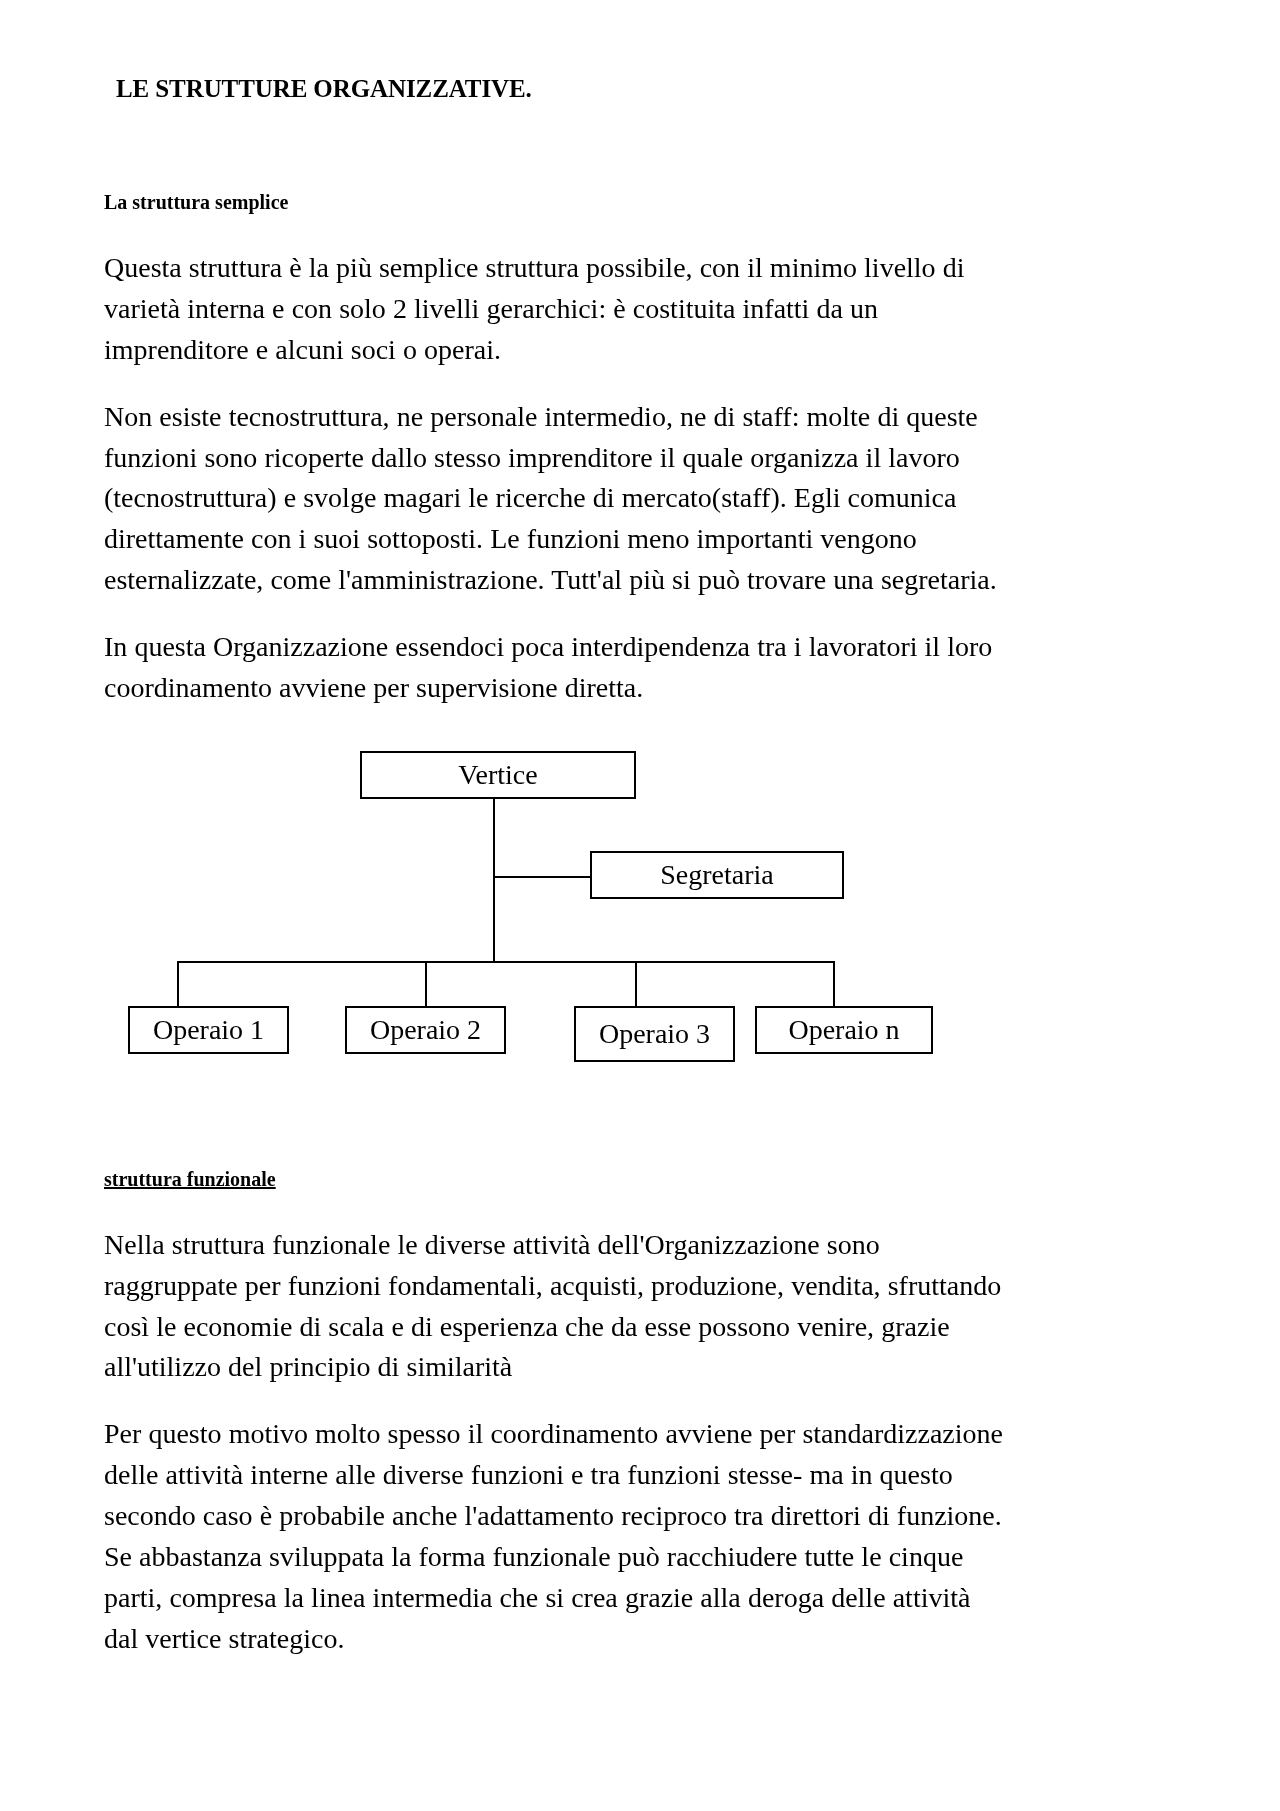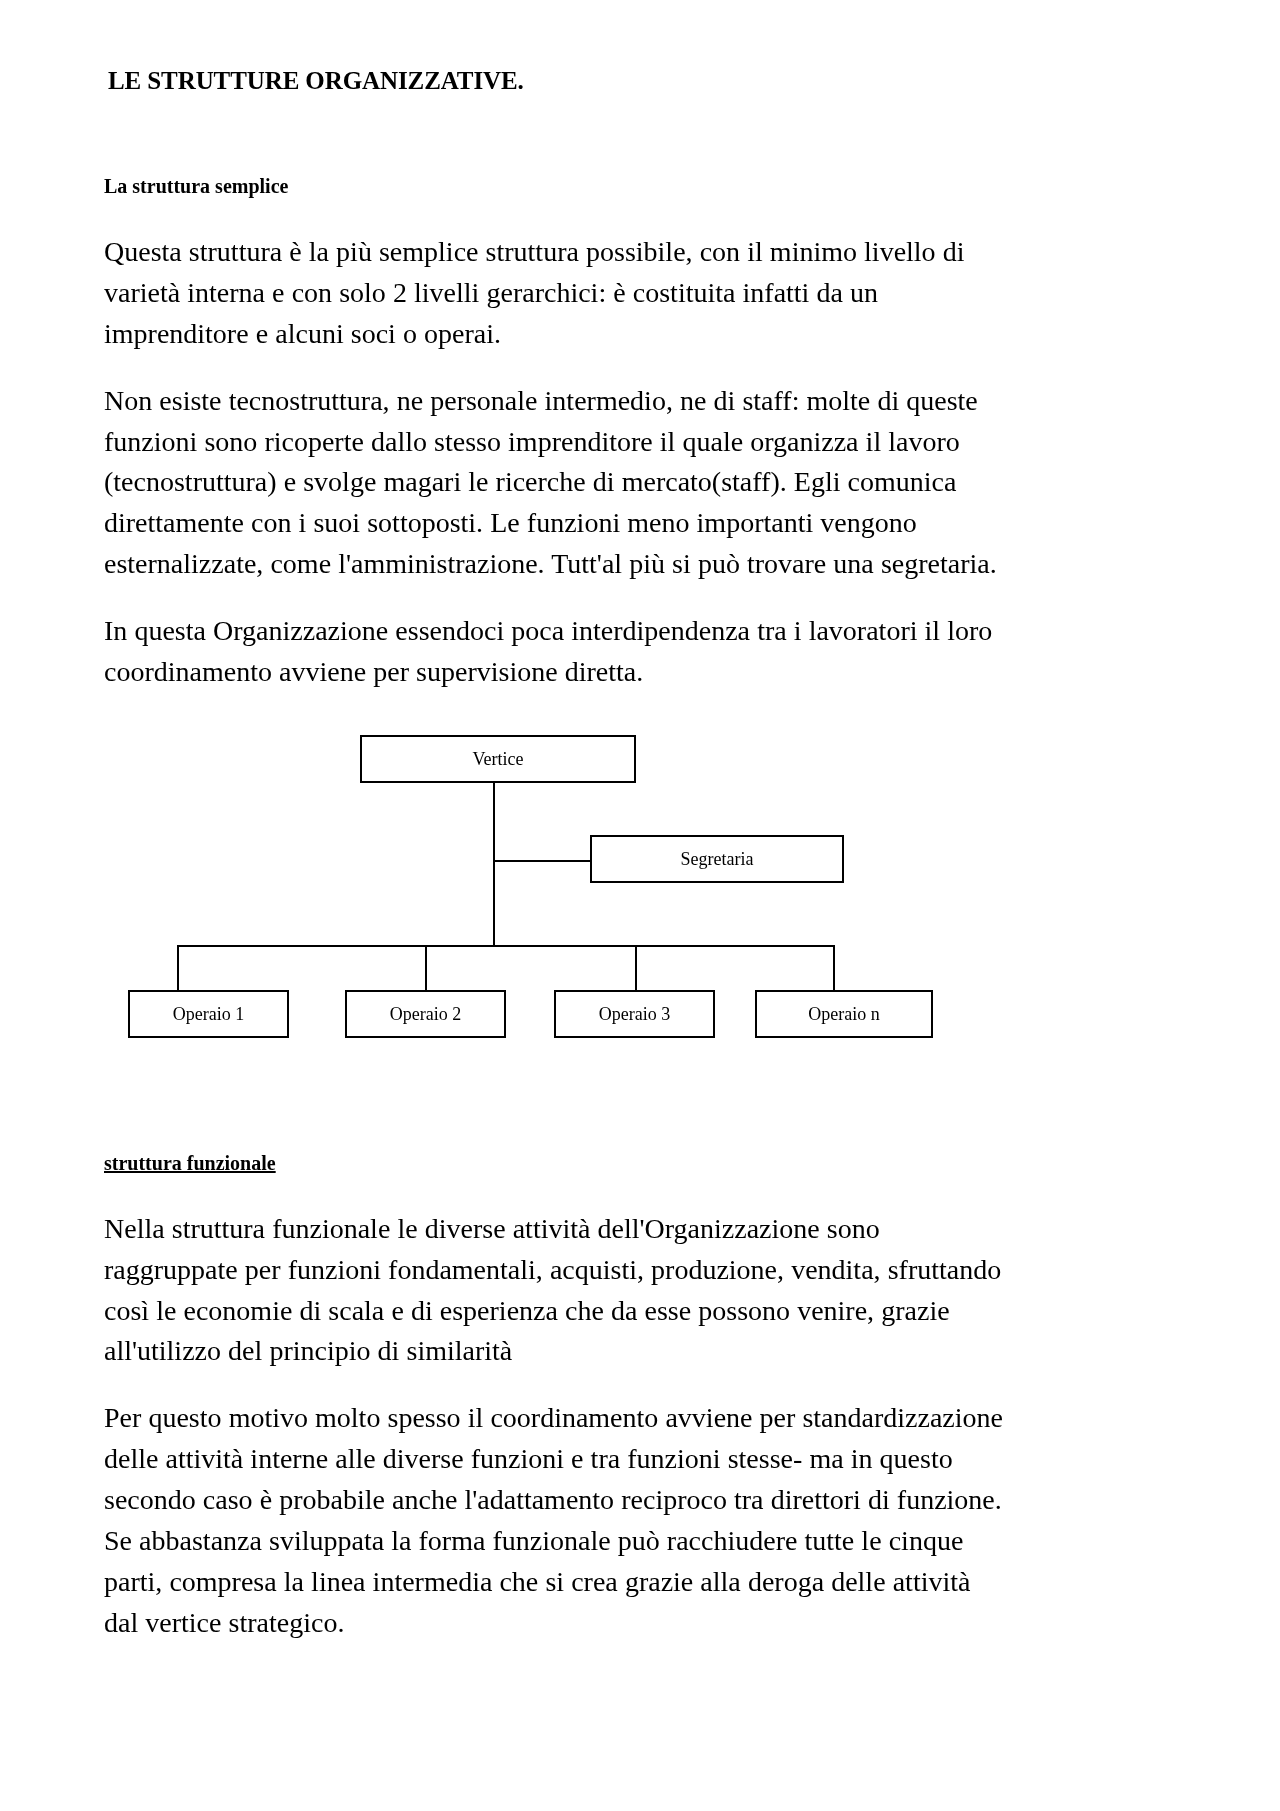--- a/index.html
+++ b/index.html
@@ -23,21 +23,21 @@
     position: absolute;
     left: 104px;
     top: 0;
     width: 905px;
   }
 
   .doc-title {
     font-size: 25px;
     font-weight: bold;
     letter-spacing: -0.1px;
-    margin: 4px;
+    margin: 12px;
     padding-top: 62px;
     line-height: 1.2;
   }
 
   .section-heading {
     font-size: 20px;
     font-weight: bold;
     margin: 0;
     line-height: 1.25;
   }
@@ -63,21 +63,21 @@
     margin-top: 22px;
   }
   .node {
     position: absolute;
     border: 2px solid #000000;
     background: #ffffff;
     box-sizing: border-box;
     display: flex;
     align-items: center;
     justify-content: center;
-    font-size: 18px;
+    font-size: 28px;
     line-height: 1;
     z-index: 2;
   }
   .edge {
     position: absolute;
     background: #000000;
     z-index: 1;
   }
   .edge-v { width: 2px; }
   .edge-h { height: 2px; }
@@ -119,21 +119,21 @@
 
       <div class="edge edge-h" style="left:73px; top:230px; width:658px;"></div>
 
       <div class="edge edge-v" style="left:73px; top:230px; height:45px;"></div>
       <div class="edge edge-v" style="left:321px; top:230px; height:45px;"></div>
       <div class="edge edge-v" style="left:531px; top:230px; height:45px;"></div>
       <div class="edge edge-v" style="left:729px; top:230px; height:45px;"></div>
 
       <div class="node" style="left:24px; top:275px; width:161px; height:48px;">Operaio 1</div>
       <div class="node" style="left:241px; top:275px; width:161px; height:48px;">Operaio 2</div>
-      <div class="node" style="left:450px; top:275px; width:161px; height:48px;text-align:center;">Operaio 3</div>
+      <div class="node" style="left:470px; top:275px; width:161px; height:56px;text-align:center;">Operaio 3</div>
       <div class="node" style="left:651px; top:275px; width:178px; height:48px;">Operaio n</div>
     </div>
 
     <div class="section-gap"></div>
 
     <h2 class="section-heading heading-func">struttura funzionale</h2>
 
     <div class="gap-a"></div>
 
     <p class="body-text">Nella struttura funzionale le diverse attività dell'Organizzazione sono raggruppate per funzioni fondamentali, acquisti, produzione, vendita, sfruttando così le economie di scala e di esperienza che da esse possono venire, grazie all'utilizzo del principio di similarità</p>

